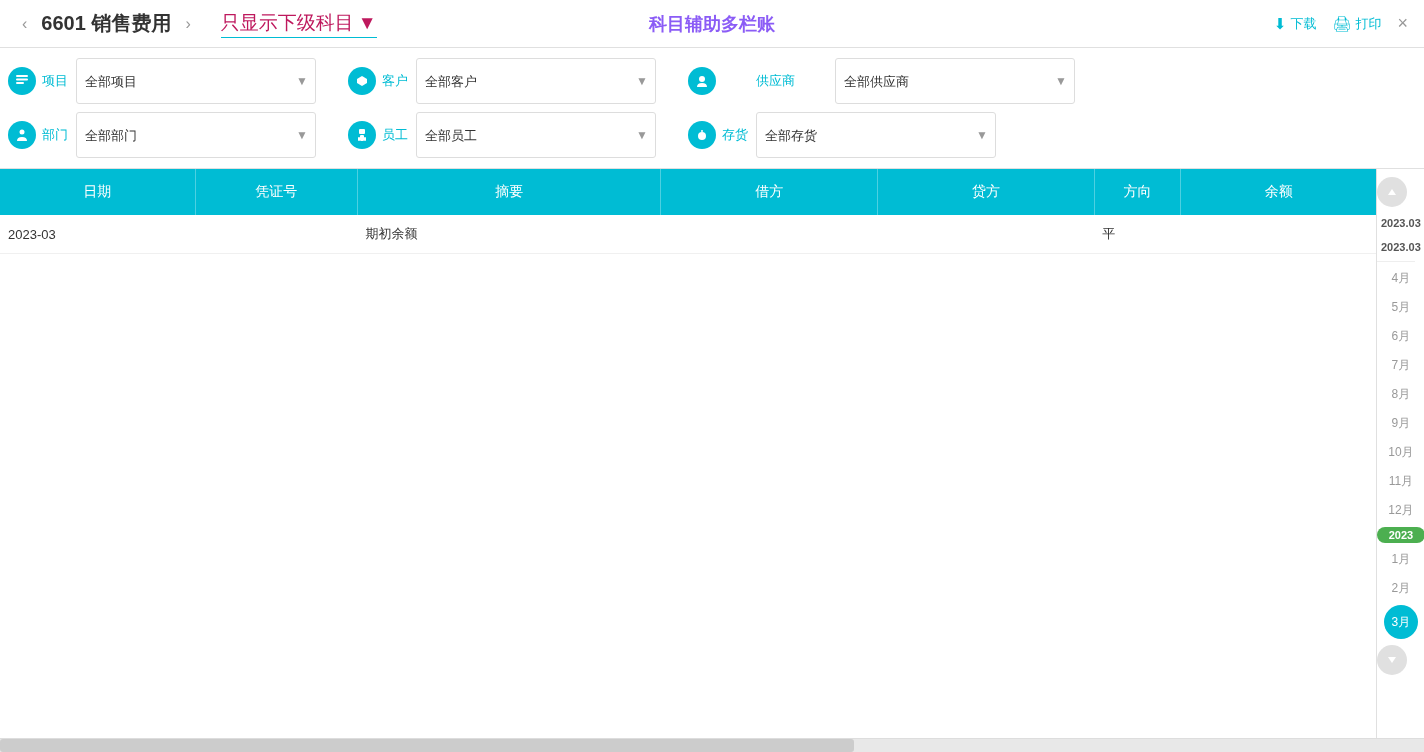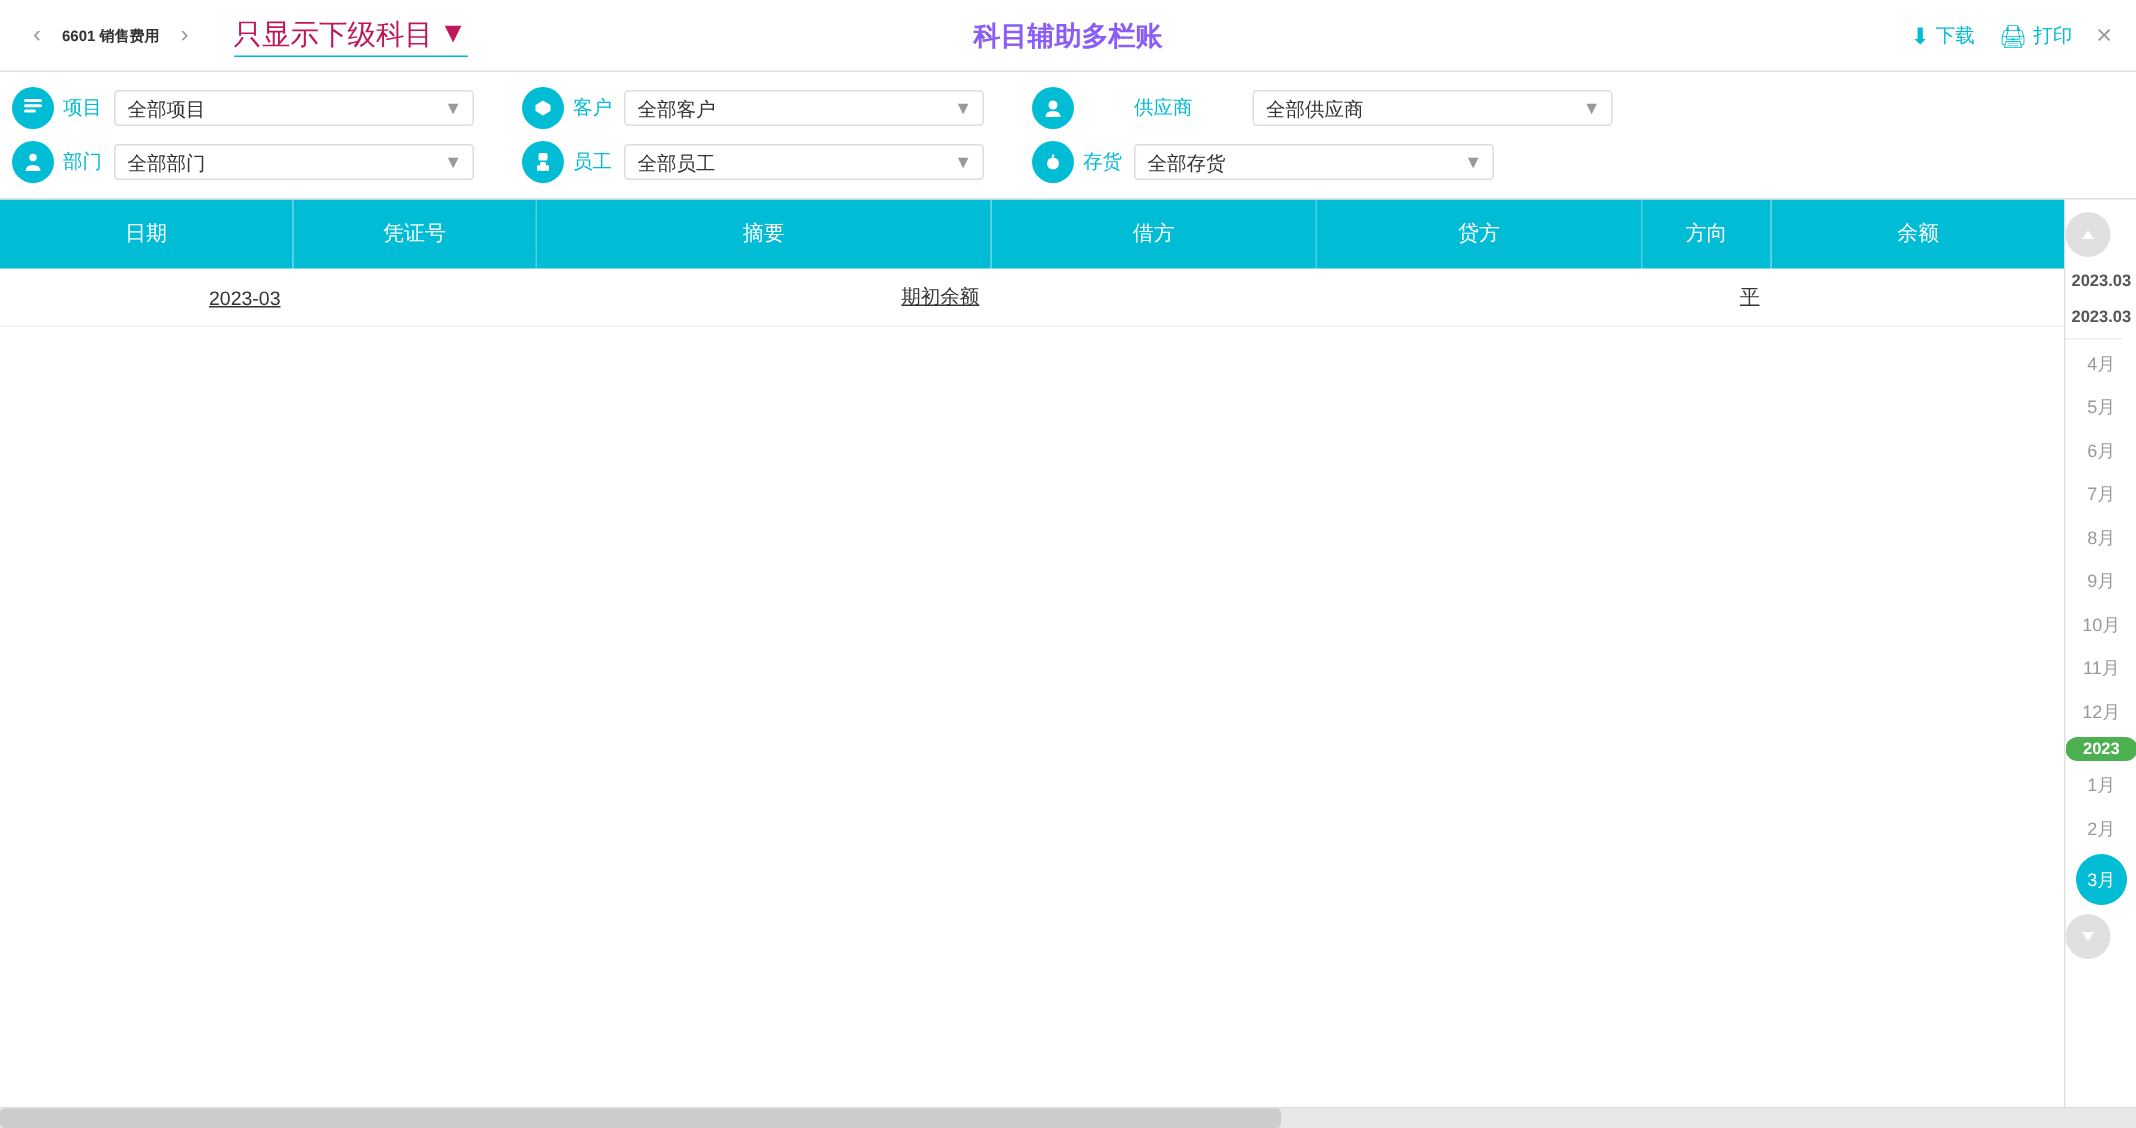--- a/index.html
+++ b/index.html
@@ -37,21 +37,21 @@
       background: none;
       border: none;
       cursor: pointer;
       color: #999;
       font-size: 16px;
       padding: 2px 6px;
     }
     .account-code {
       color: #333;
       font-weight: bold;
-      font-size: 10px;
+      font-size: 20px;
     }
     .show-sub-btn {
       display: flex;
       align-items: center;
       gap: 4px;
       color: #be185d;
       border-bottom: 1px solid #00bcd4;
       cursor: pointer;
       font-size: 19px;
       padding-bottom: 1px;
@@ -123,21 +123,21 @@
       color: #00bcd4;
       font-size: 13px;
       min-width: 28px;
     }
     .filter-select-wrapper {
       position: relative;
       width: 240px;
     }
     .filter-select-wrapper select {
       width: 100%;
-      height: 24px;
+      height: 46px;
       border: 1px solid #ddd;
       border-radius: 3px;
       padding: 0 8px;
       font-size: 13px;
       color: #333;
       background: #fff;
       appearance: none;
       cursor: pointer;
     }
     .filter-select-wrapper .dropdown-arrow {
@@ -171,25 +171,24 @@
     .ledger-table th {
       padding: 14px 12px;
       text-align: center;
       font-weight: normal;
       font-size: 14px;
       border-right: 1px solid rgba(255,255,255,0.3);
     }
     .ledger-table th:last-child { border-right: none; }
     .ledger-table td {
       padding: 10px 8px;
-      text-align: right;
+      text-align: left;
       border-bottom: 1px solid #f0f0f0;
       font-size: 13px;
       color: #333;
-      text-decoration: underline;
     }
     .col-date { width: 180px; }
     .col-voucher { width: 150px; }
     .col-summary { width: 280px; }
     .col-debit { width: 200px; }
     .col-credit { width: 200px; }
     .col-direction { width: 80px; }
     .col-balance { width: 180px; }
     .sidebar-timeline {
       width: 48px;

